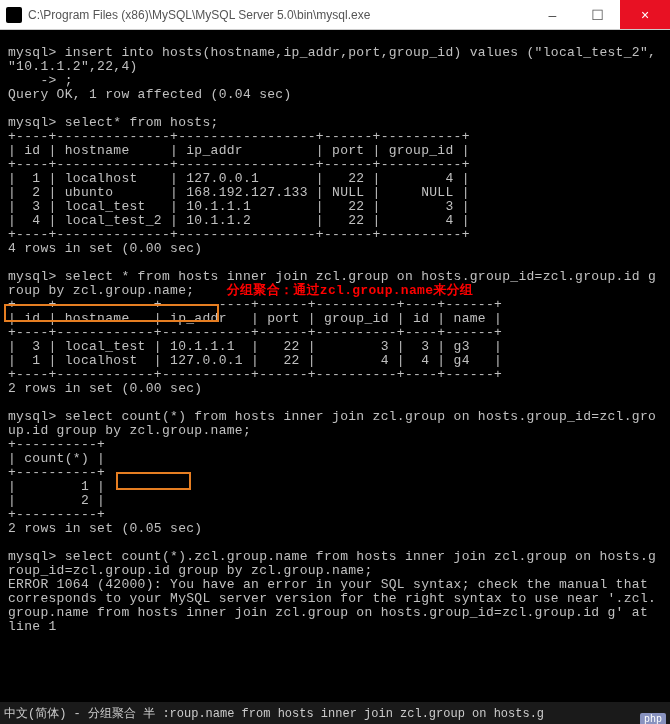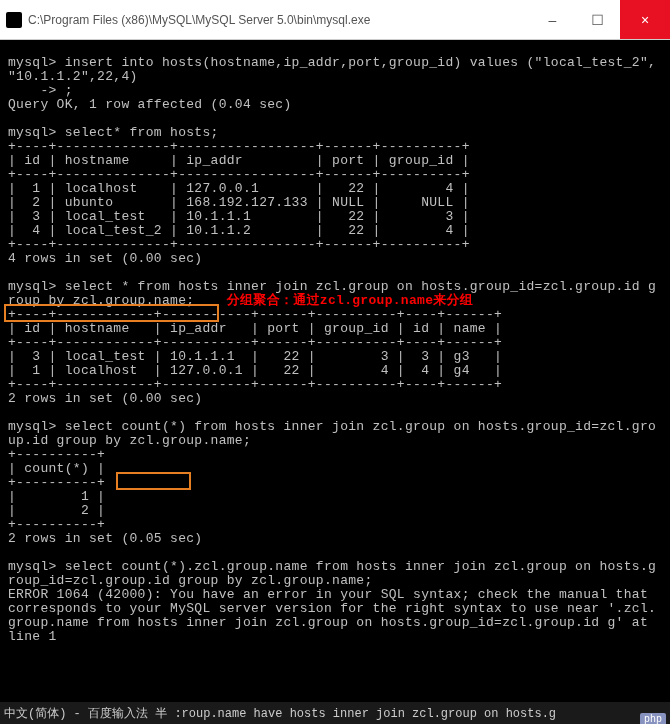--- a/index.html
+++ b/index.html
@@ -6,21 +6,21 @@
     body {
       width: 670px;
       height: 724px;
       font-family: Consolas, 'Courier New', monospace;
       font-size: 12px;
       background: #000;
       overflow: hidden;
       position: relative;
     }
     .titlebar {
-      height: 40px;
+      height: 30px;
       background: #fff;
       display: flex;
       align-items: center;
       border-bottom: 1px solid #ccc;
     }
     .title-icon {
       width: 16px;
       height: 16px;
       margin: 0 6px;
       background: #000;
@@ -168,17 +168,17 @@
 <span>ERROR 1064 (42000): You have an error in your SQL syntax; check the manual that</span>
 <span>corresponds to your MySQL server version for the right syntax to use near '.zcl.</span>
 <span>group.name from hosts inner join zcl.group on hosts.group_id=zcl.group.id g' at</span>
 <span>line 1</span>
 </div>
 
 <div class="box1"></div>
 <div class="box2"></div>
 
 <div class="statusbar">
-  <span>中文(简体) - 百度输入法 半 :roup.name have hosts inner join zcl.group on hosts.g</span>
+  <span>中文(简体) - 分组聚合 半 :roup.name from hosts inner join zcl.group on hosts.g</span>
   <div class="status-right">
     <span class="php-badge">php</span>
   </div>
 </div>
 
 </body></html>

